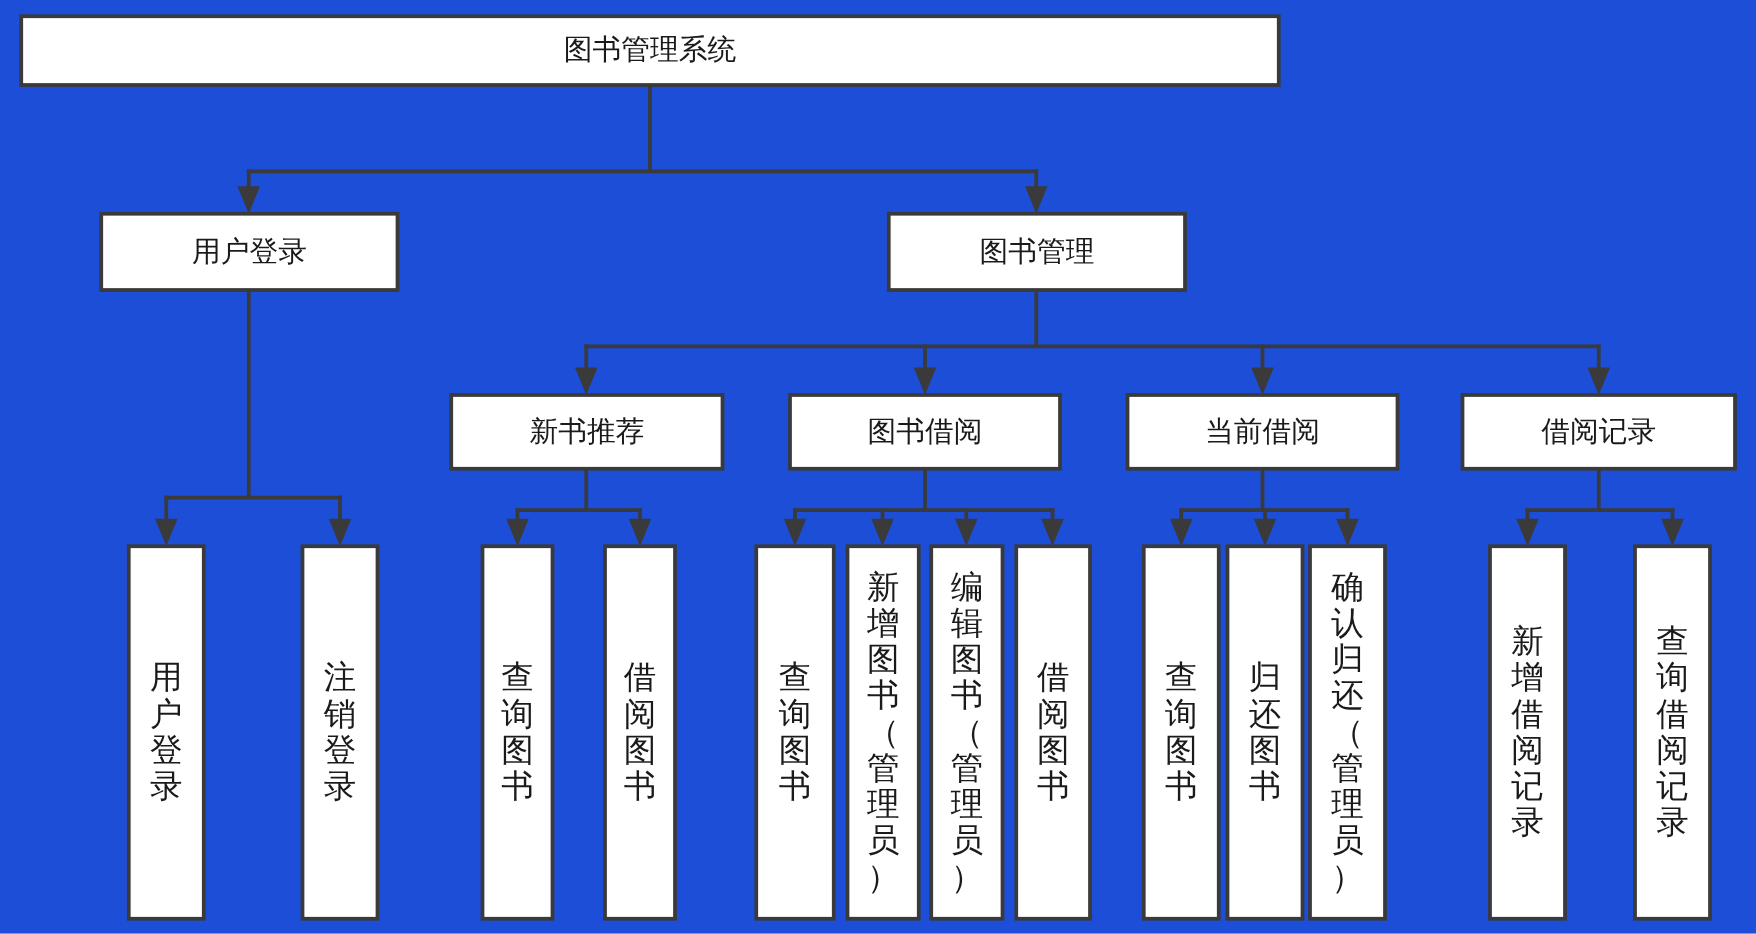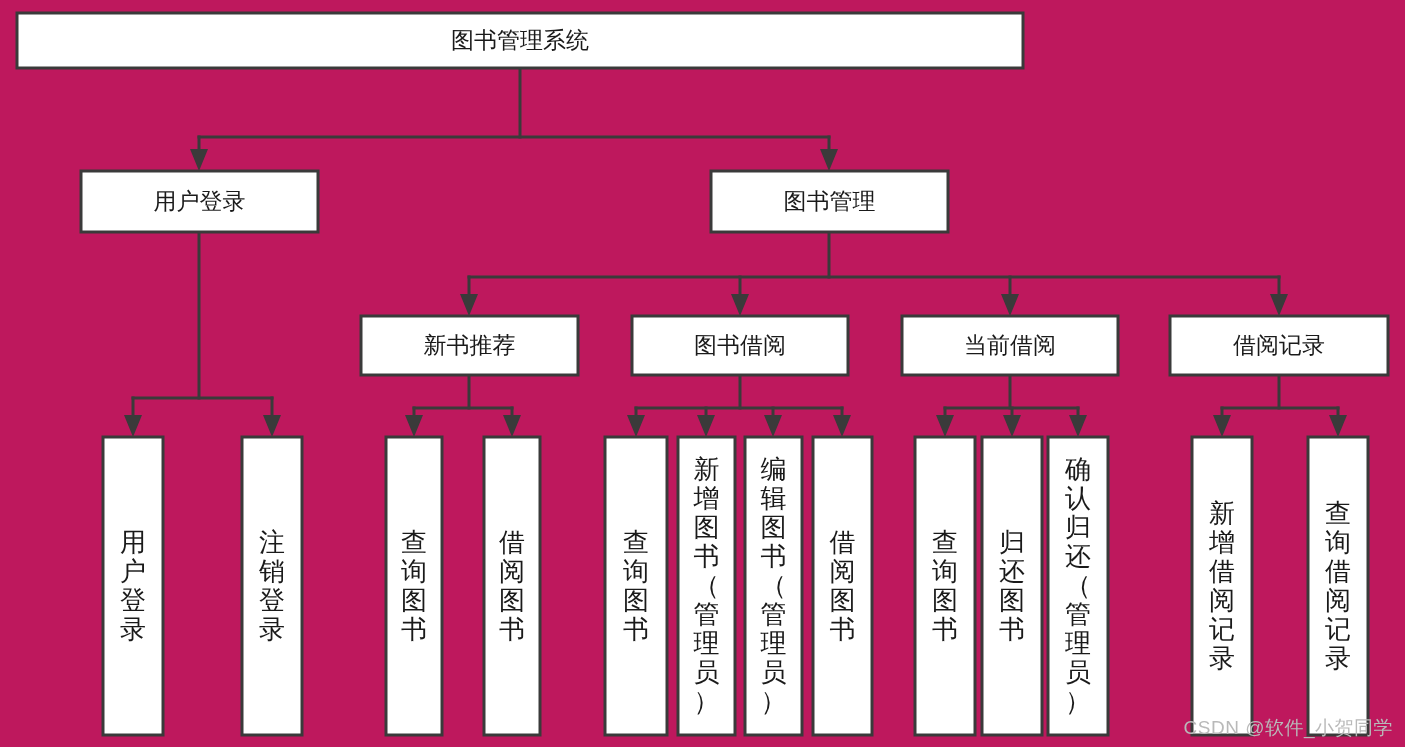--- a/index.html
+++ b/index.html
@@ -1,20 +1,20 @@
 <!DOCTYPE html>
 <html><head>
 <meta charset="utf-8">
 <style>
   html,body{margin:0;padding:0;background:#ffffff;}
   body{
     font-family:"Liberation Sans","DejaVu Sans",sans-serif;
     width:1405px;height:747px;overflow:hidden;
   }
-  #diagram-root{position:relative;width:1405px;height:747px;background:#be185d;}
+  #diagram-root{position:relative;width:1405px;height:747px;background:#1d4ed8;}
   svg#tree{position:absolute;left:0;top:0;width:1405px;height:747px;}
   .node-box{fill:#ffffff;stroke:#3a3a3a;stroke-width:3;}
   .connector{stroke:#3a3a3a;stroke-width:3;fill:none;stroke-linecap:square;}
   .arrow-head{fill:#3a3a3a;stroke:none;}
   .node-label{
     font-family:"Liberation Sans","DejaVu Sans",sans-serif;
     fill:#1a1a1a;
     font-size:23px;
     text-anchor:middle;
     dominant-baseline:middle;
@@ -185,14 +185,13 @@
         <g>
           <rect class="node-box" x="1192" y="437" width="60" height="298"></rect>
           <text class="node-label-v" x="1222" y="521.62" font-size="26"><tspan x="1222" dy="0">新</tspan><tspan x="1222" dy="29">增</tspan><tspan x="1222" dy="29">借</tspan><tspan x="1222" dy="29">阅</tspan><tspan x="1222" dy="29">记</tspan><tspan x="1222" dy="29">录</tspan></text>
         </g>
         <g>
           <rect class="node-box" x="1308" y="437" width="60" height="298"></rect>
           <text class="node-label-v" x="1338" y="521.62" font-size="26"><tspan x="1338" dy="0">查</tspan><tspan x="1338" dy="29">询</tspan><tspan x="1338" dy="29">借</tspan><tspan x="1338" dy="29">阅</tspan><tspan x="1338" dy="29">记</tspan><tspan x="1338" dy="29">录</tspan></text>
         </g>
       </g>
   </svg>
-  <div class="watermark">CSDN @软件_小贺同学</div>
 </div>
 
 </body></html>

